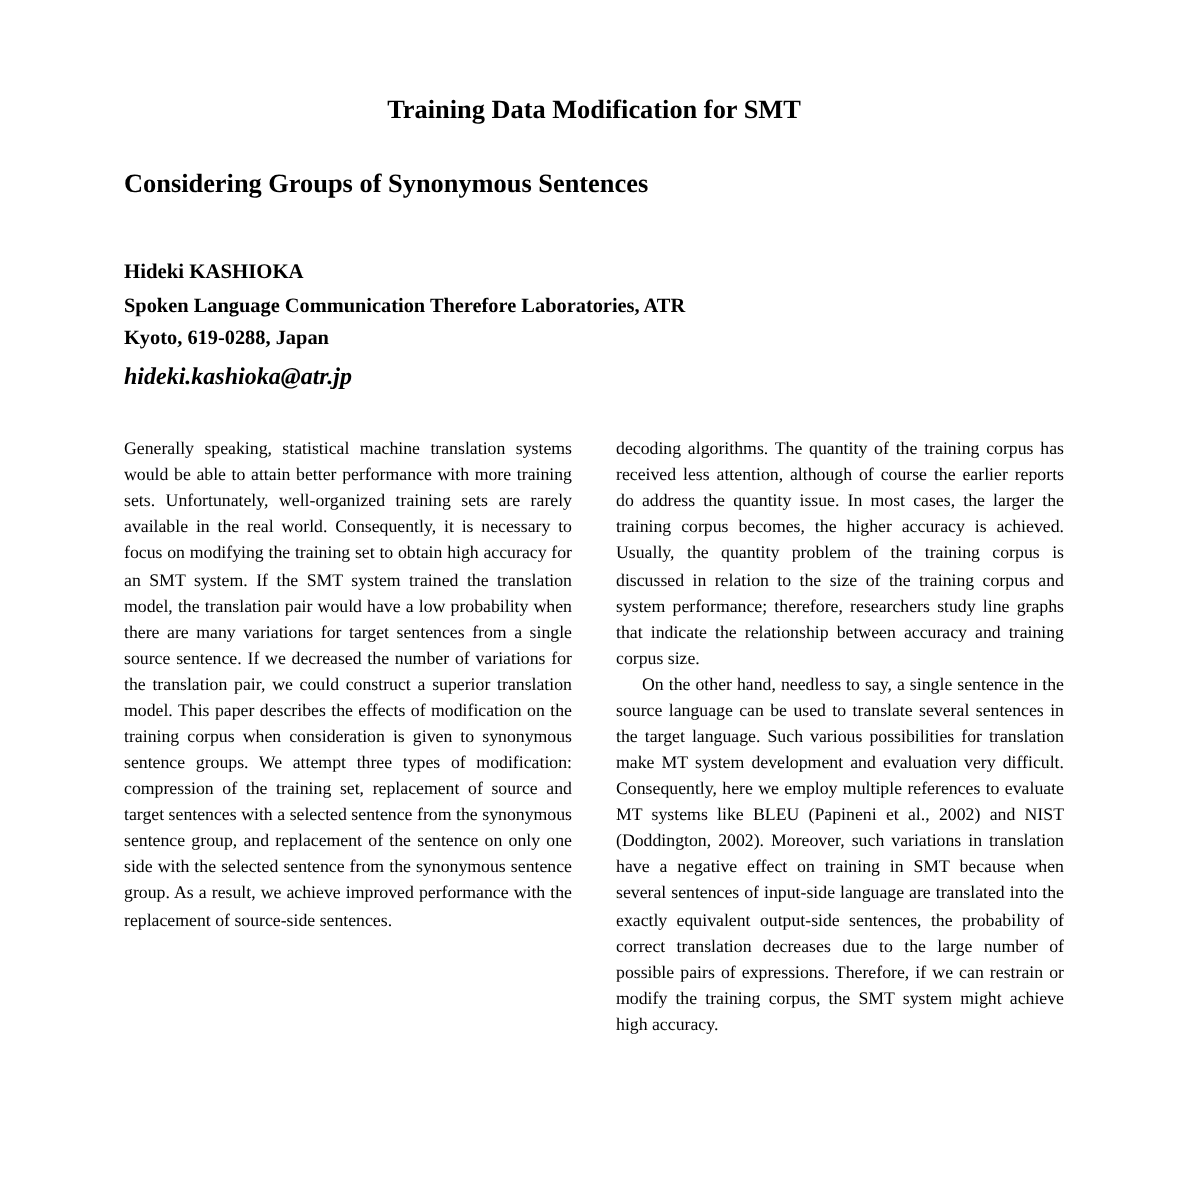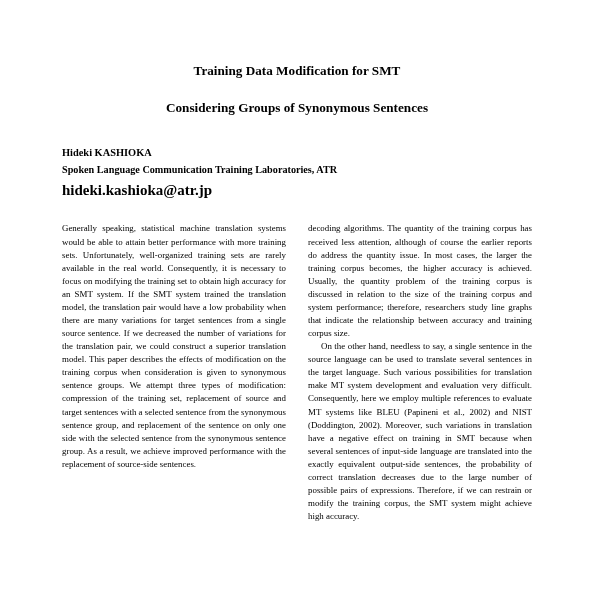--- a/index.html
+++ b/index.html
@@ -12,47 +12,47 @@
     height: 600px;
     overflow: hidden;
     font-family: "Liberation Serif", serif;
     color: #000000;
   }
   .page {
     position: relative;
     width: 594px;
     height: 600px;
     box-sizing: border-box;
-    padding: 62px 62px 0 62px;
+    padding: 46px 62px 0 62px;
   }
   .title {
     text-align: center;
     font-weight: bold;
     font-size: 13.2px;
     line-height: 1.35;
   }
   .title-line-2 {
-    text-align: center;
     font-weight: bold;
     font-size: 13.2px;
     margin-top: 20px;
   }
   .authors {
     margin-top: 29px;
     text-align: left;
     font-weight: bold;
     font-size: 10.4px;
     line-height: 1.62;
   }
   .authors .aff {
     font-size: 10.2px;
   }
   .email {
     font-weight: bold;
-    font-size: 15px;
+    font-size: 12px;
+    font-style: italic;
   }
   .columns {
     margin-top: 20px;
     display: flex;
     gap: 22px;
   }
   .col {
     width: 227px;
     font-size: 8.9px;
     line-height: 1.47;
@@ -82,21 +82,22 @@
 </head>
 <body>
 
 <div class="page">
 
   <div class="title">Training Data Modification for SMT</div>
   <div class="title-line-2">Considering Groups of Synonymous Sentences</div>
 
   <div class="authors">
     <div>Hideki KASHIOKA</div>
-    <div class="aff">Spoken Language Communication Training Laboratories, ATR</div>
+    <div class="aff">Spoken Language Communication Therefore Laboratories, ATR</div>
+    <div class="aff">Kyoto, 619-0288, Japan</div>
     <div class="email">hideki.kashioka@atr.jp</div>
   </div>
 
   <div class="columns">
 
     <div class="col">
       <p>Generally speaking, statistical machine translation systems would be able to attain better performance with more training sets. Unfortunately, well-organized training sets are rarely available in the real world. Consequently, it is necessary to focus on modifying the training set to obtain high accuracy for an SMT system. If the SMT system trained the translation model, the translation pair would have a low probability when there are many variations for target sentences from a single source sentence. If we decreased the number of variations for the translation pair, we could construct a superior translation model. This paper describes the effects of modification on the training corpus when consideration is given to synonymous sentence groups. We attempt three types of modification: compression of the training set, replacement of source and target sentences with a selected sentence from the synonymous sentence group, and replacement of the sentence on only one side with the selected sentence from the synonymous sentence group. As a result, we achieve improved performance with the replacement of source-side sentences.</p>
     </div>
 
     <div class="col">

